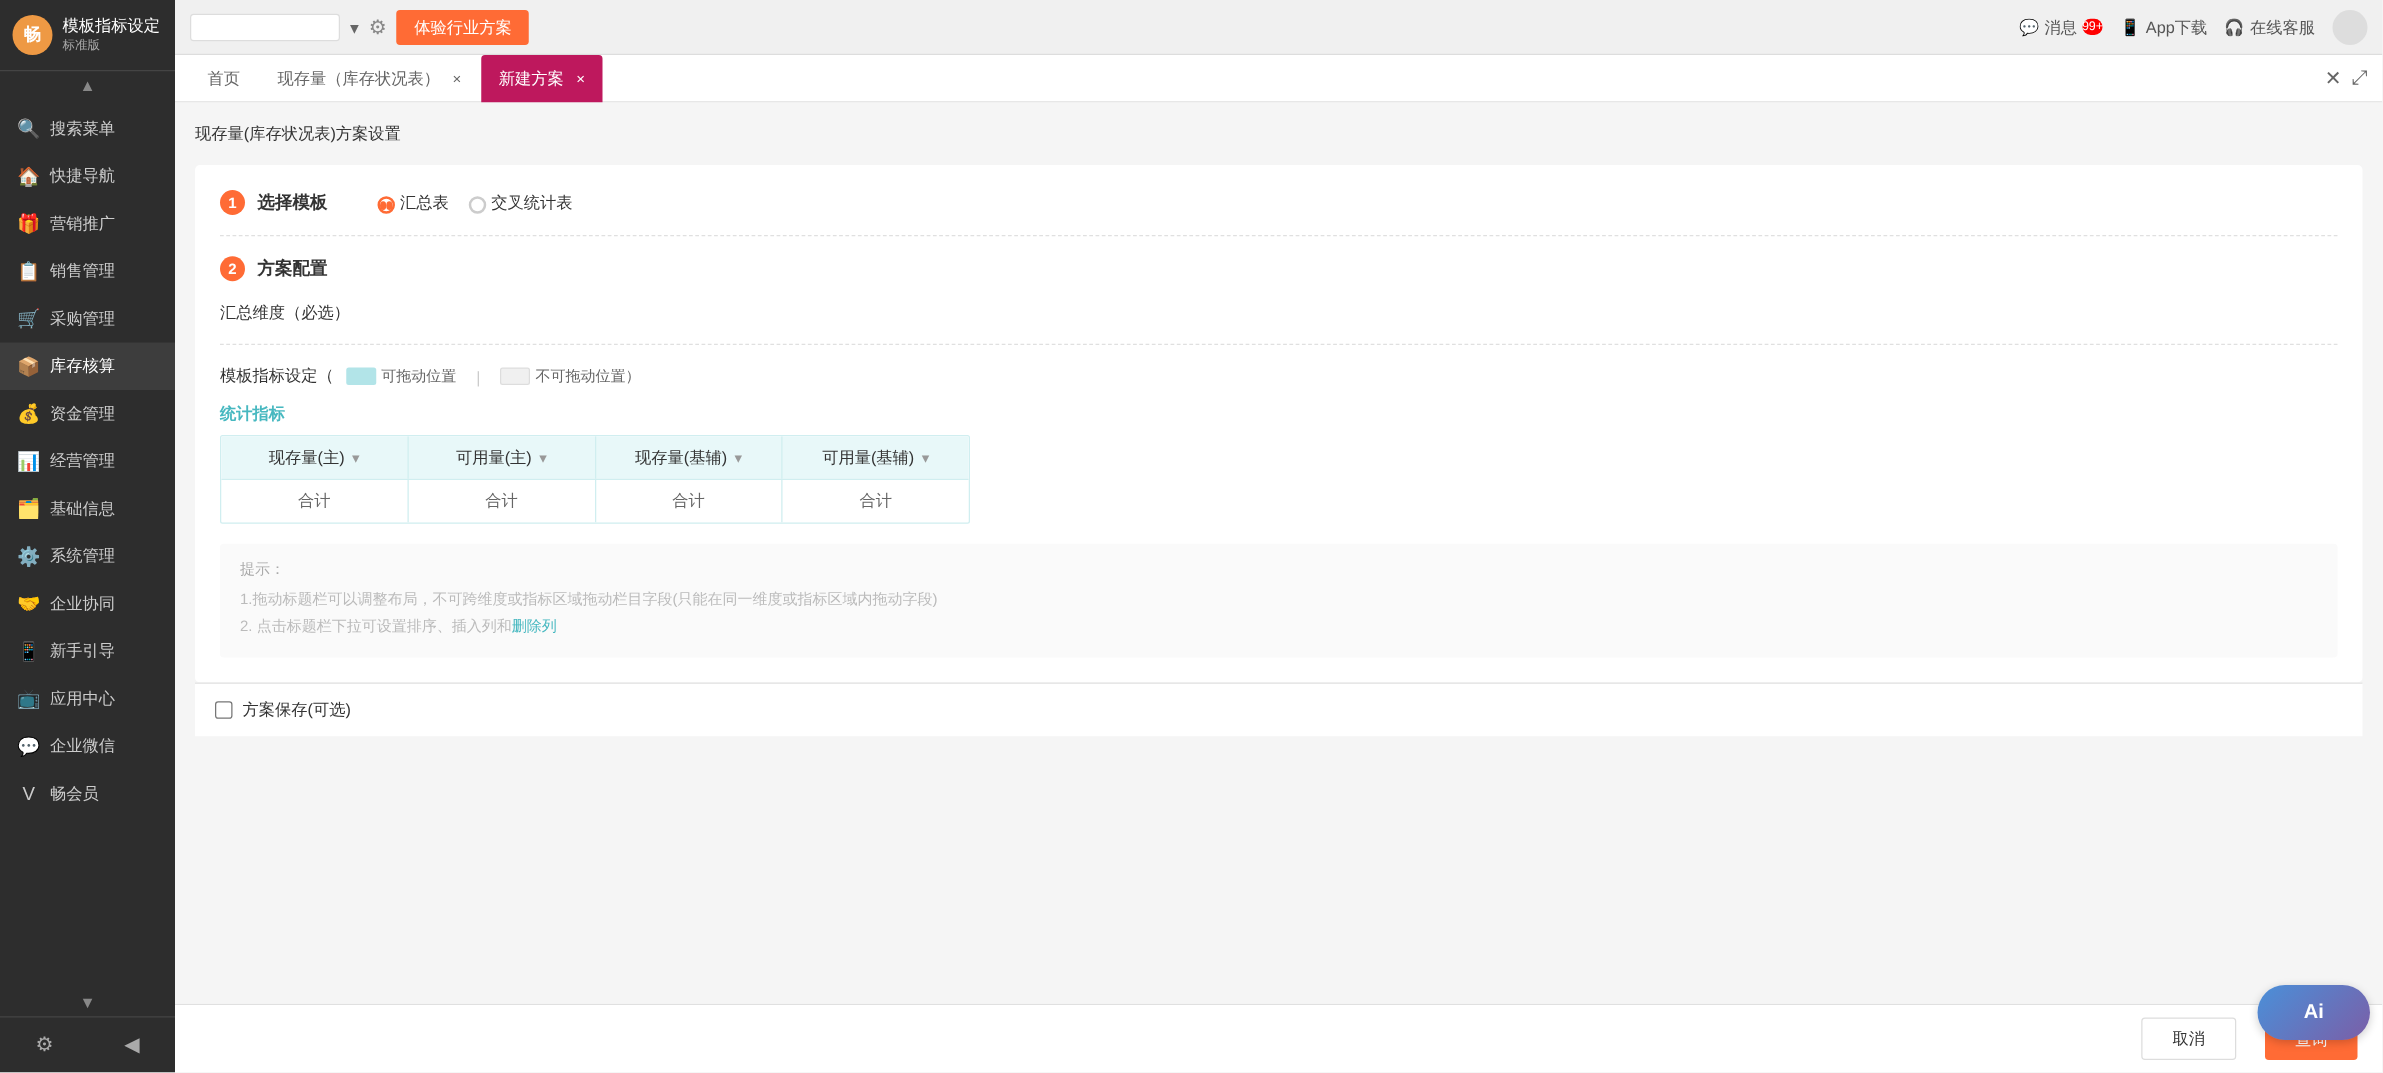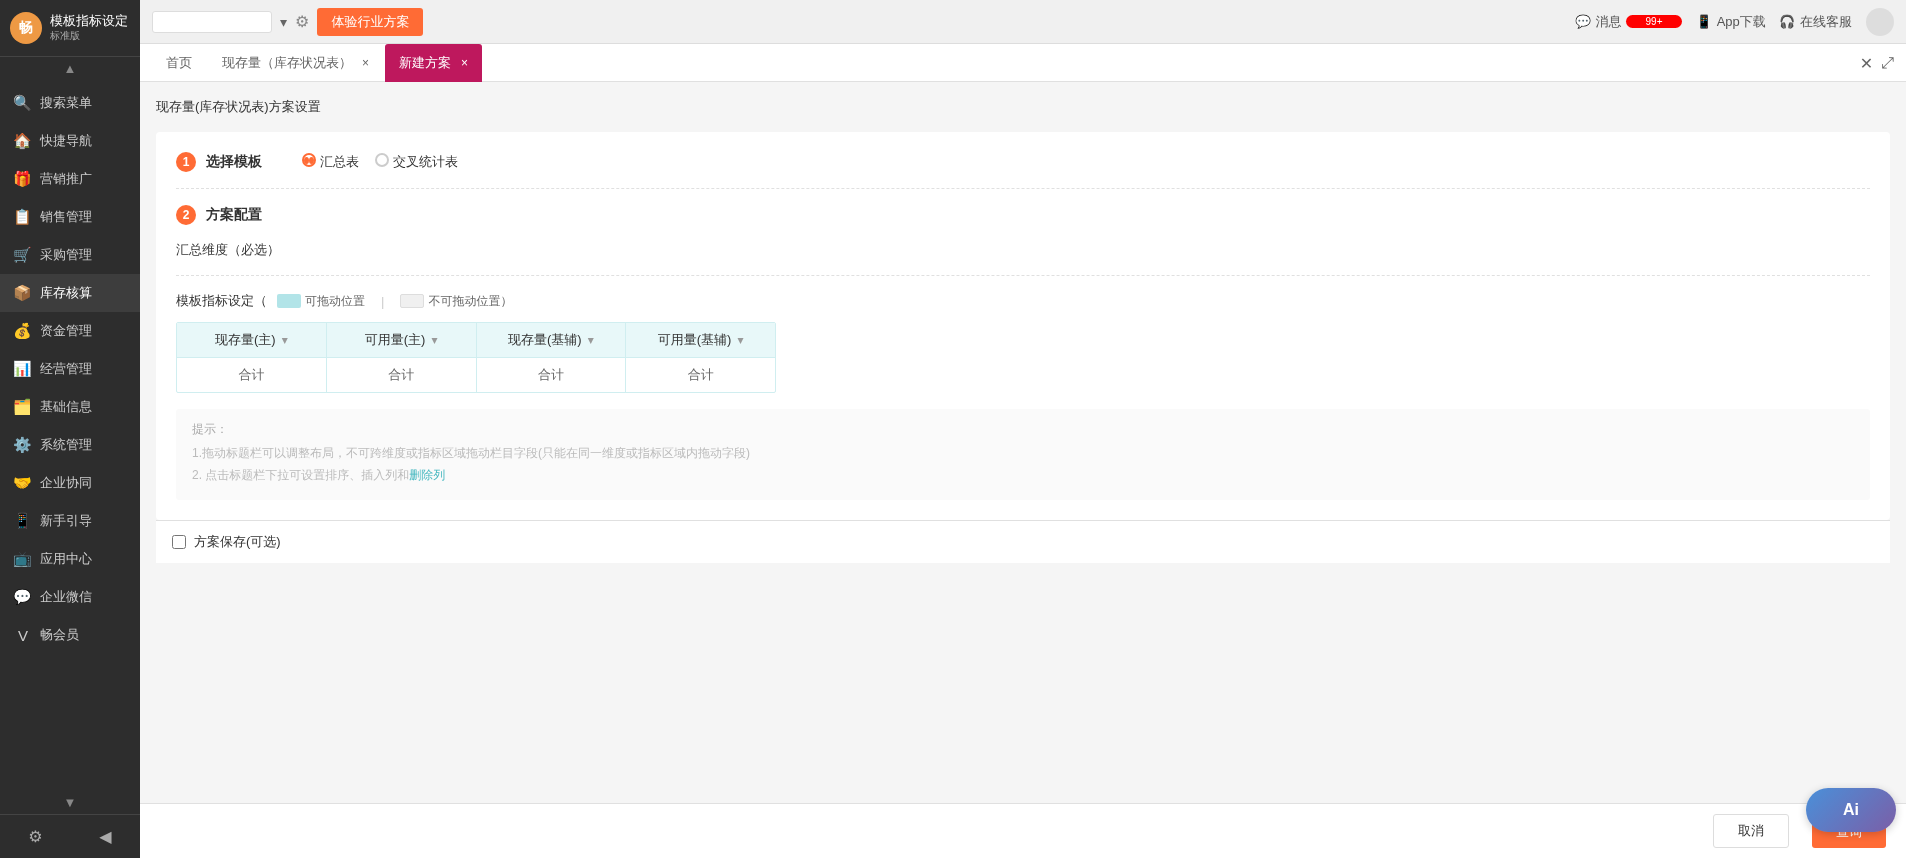--- a/index.html
+++ b/index.html
@@ -114,21 +114,21 @@
     }
     .topbar-right {
       display: flex; align-items: center; gap: 14px;
     }
     .topbar-msg {
       display: flex; align-items: center; gap: 4px;
       cursor: pointer; color: #555; font-size: 13px;
     }
     .msg-badge {
       background: #f00; color: white; border-radius: 8px;
-      font-size: 10px; padding: 1px 20px;
+      font-size: 10px; padding: 1px 0;
     }
     .topbar-app {
       display: flex; align-items: center; gap: 4px;
       cursor: pointer; color: #555; font-size: 13px;
     }
     .topbar-service {
       display: flex; align-items: center; gap: 4px;
       cursor: pointer; color: #555; font-size: 13px;
     }
     .topbar-user {
@@ -211,21 +211,21 @@
       display: flex; align-items: center; justify-content: center;
       font-size: 12px; font-weight: bold;
       flex-shrink: 0;
     }
     .step-label { font-size: 14px; font-weight: bold; color: #333; }
 
     .radio-group {
       display: flex; align-items: center; gap: 16px; margin-left: 30px;
     }
     .radio-item {
-      display: flex; align-items: flex-start; gap: 4px;
+      display: flex; align-items: flex-end; gap: 4px;
       cursor: pointer; font-size: 13px; color: #333;
     }
     .radio-circle {
       width: 14px; height: 14px; border-radius: 50%;
       border: 2px solid #ccc;
       display: flex; align-items: center; justify-content: center;
     }
     .radio-circle.checked {
       border-color: #ff6b35;
     }
@@ -555,20 +555,21 @@
             <div class="legend-box draggable"></div>
             <span class="legend-text">可拖动位置</span>
           </div>
           <span style="margin:0 6px;color:#ccc;">|</span>
           <div class="indicator-legend">
             <div class="legend-box not-draggable"></div>
             <span class="legend-text">不可拖动位置）</span>
           </div>
         </div>
 
+        <div class="stats-section-label">统计指标</div>
         <div class="stats-table">
           <div class="stats-table-header">
             <div class="stats-col">
               <span>现存量(主)</span>
               <span class="col-dropdown">▾</span>
             </div>
             <div class="stats-col">
               <span>可用量(主)</span>
               <span class="col-dropdown">▾</span>
             </div>

